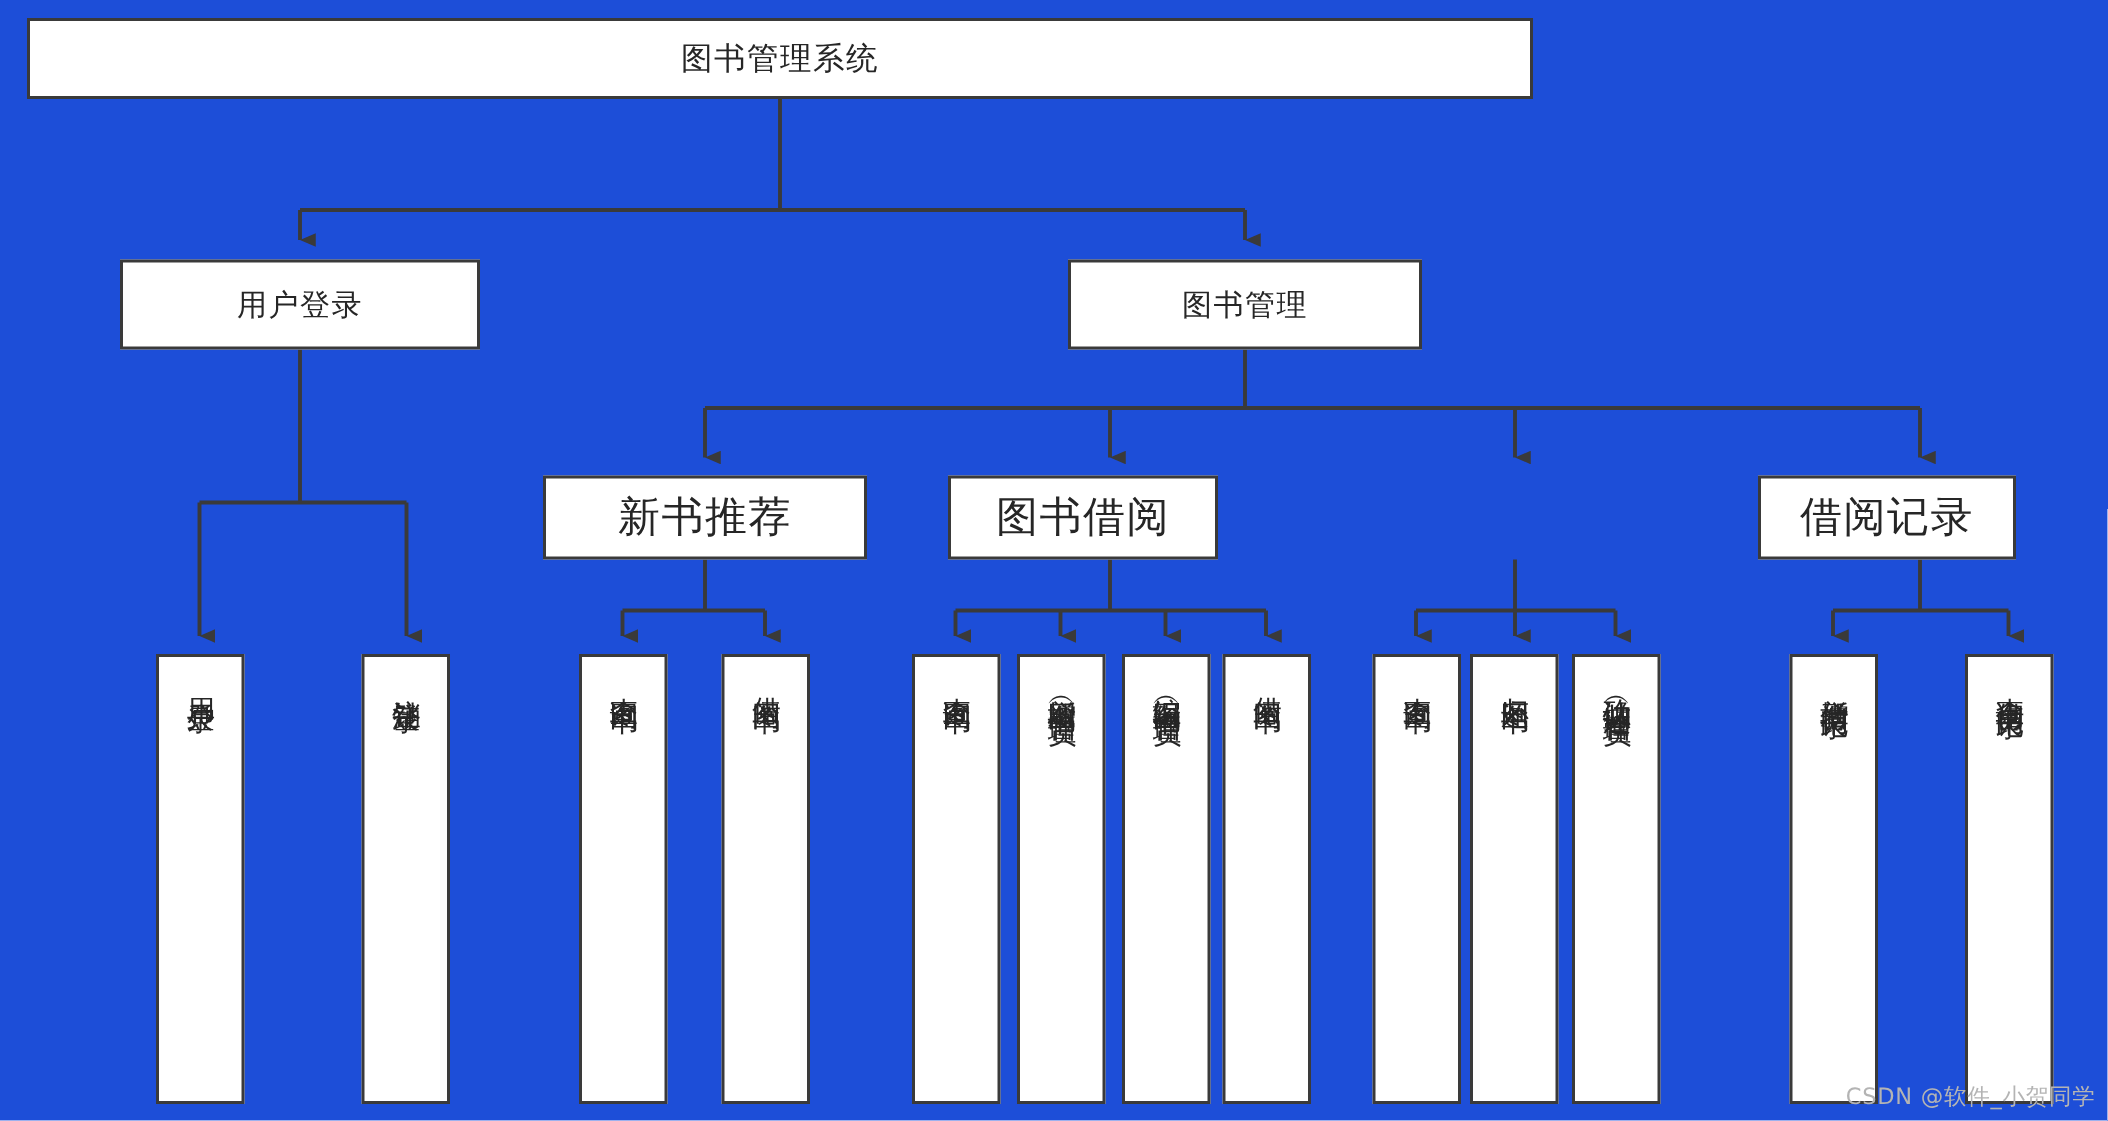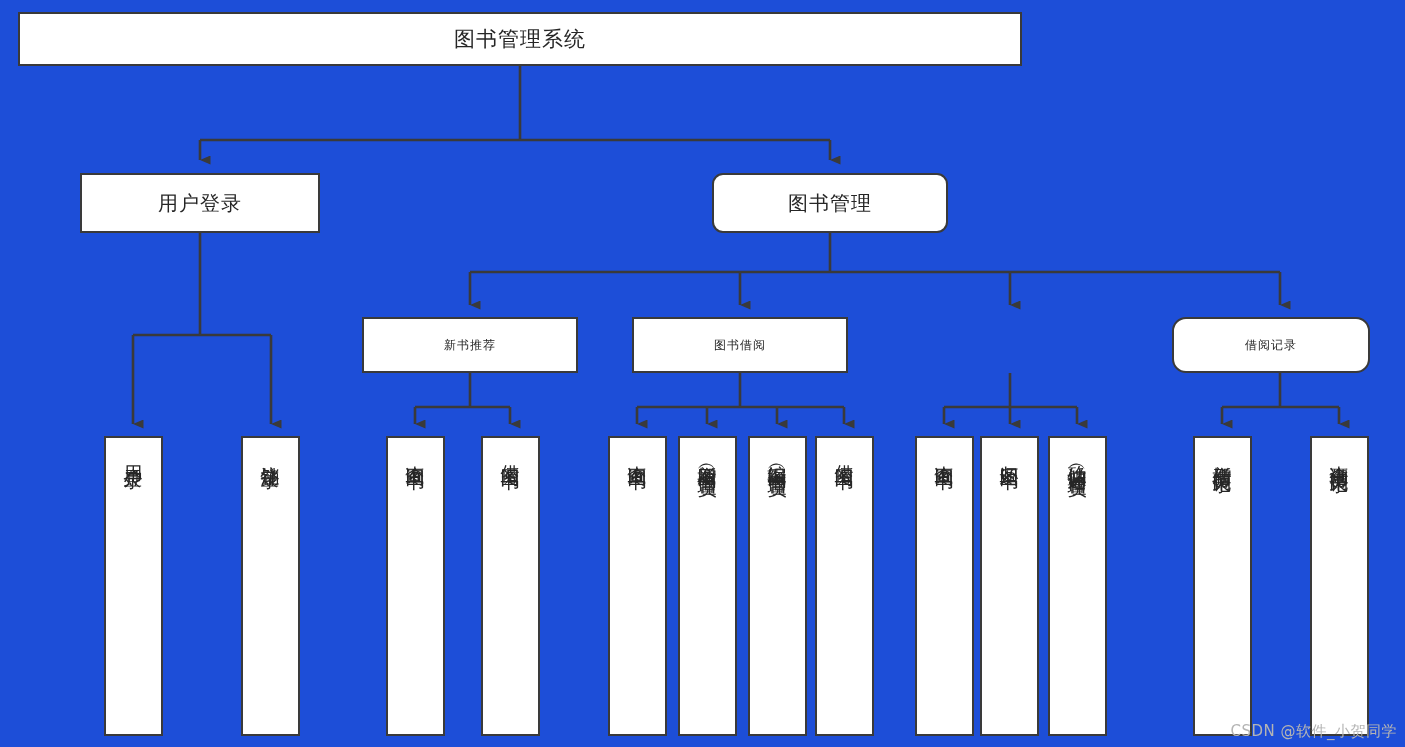--- a/index.html
+++ b/index.html
@@ -39,21 +39,21 @@
   }
   .node.root {
     font-size: 21px;
     letter-spacing: 1px;
   }
   .node.level2 {
     font-size: 20px;
     letter-spacing: 1px;
   }
   .node.level3 {
-    font-size: 12px;
+    font-size: 28px;
     letter-spacing: 1px;
   }
   .node.leaf {
     font-size: 19px;
     padding-top: 12px;
     align-items: flex-start;
     justify-content: center;
   }
   .vtext {
     writing-mode: vertical-rl;
@@ -127,31 +127,31 @@
     </g>
   </svg>
 
   <div class="node root" style="left:18px; top:12px; width:1004px; height:54px;">
     <span>图书管理系统</span>
   </div>
 
   <div class="node level2" style="left:80px; top:173px; width:240px; height:60px;">
     <span>用户登录</span>
   </div>
-  <div class="node level2" style="left:712px; top:173px; width:236px; height:60px;border-radius:11px;">
+  <div class="node level2" style="left:712px; top:173px; width:236px; height:60px;">
     <span>图书管理</span>
   </div>
 
   <div class="node level3" style="left:362px; top:317px; width:216px; height:56px;">
     <span>新书推荐</span>
   </div>
-  <div class="node level3" style="left:632px; top:317px; width:216px; height:56px;">
+  <div class="node level3" style="left:632px; top:317px; width:180px; height:56px;">
     <span>图书借阅</span>
   </div>
-  <div class="node level3" style="left:1172px; top:317px; width:198px; height:56px;border-radius:14px;">
+  <div class="node level3" style="left:1172px; top:317px; width:172px; height:56px;">
     <span>借阅记录</span>
   </div>
 
   <div class="node leaf" style="left:104px; top:436px; width:59px; height:300px;">
     <span class="vtext">用户登录</span>
   </div>
   <div class="node leaf" style="left:241px; top:436px; width:59px; height:300px;">
     <span class="vtext">注销登录</span>
   </div>
 

